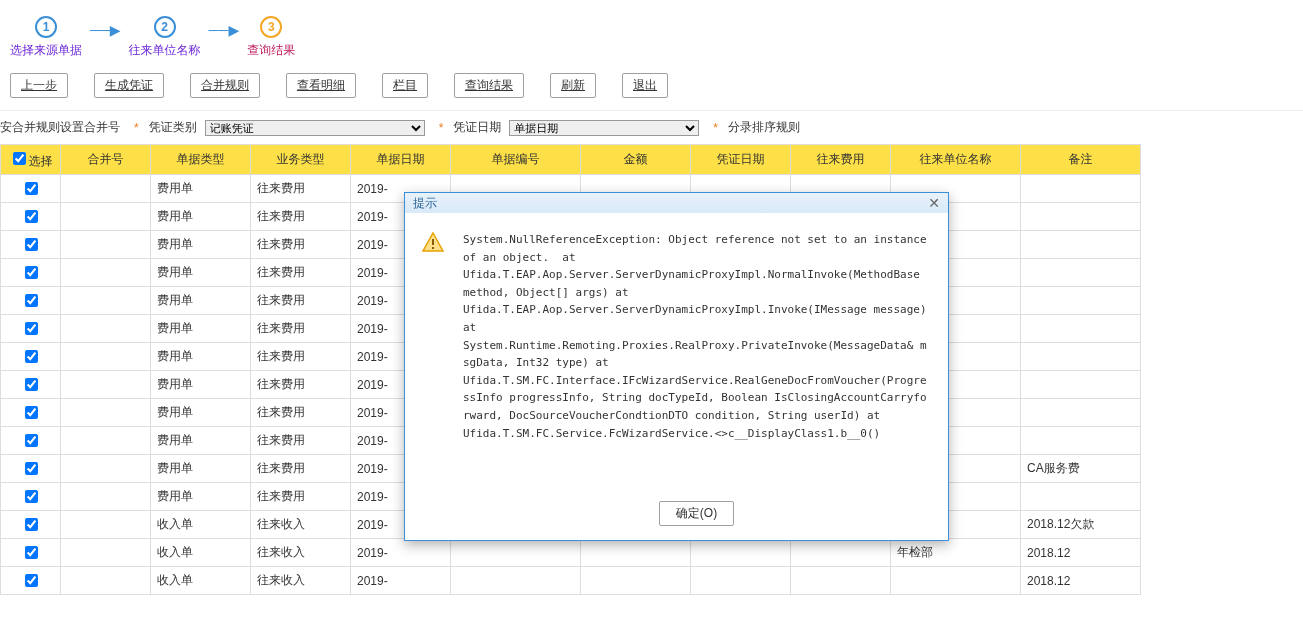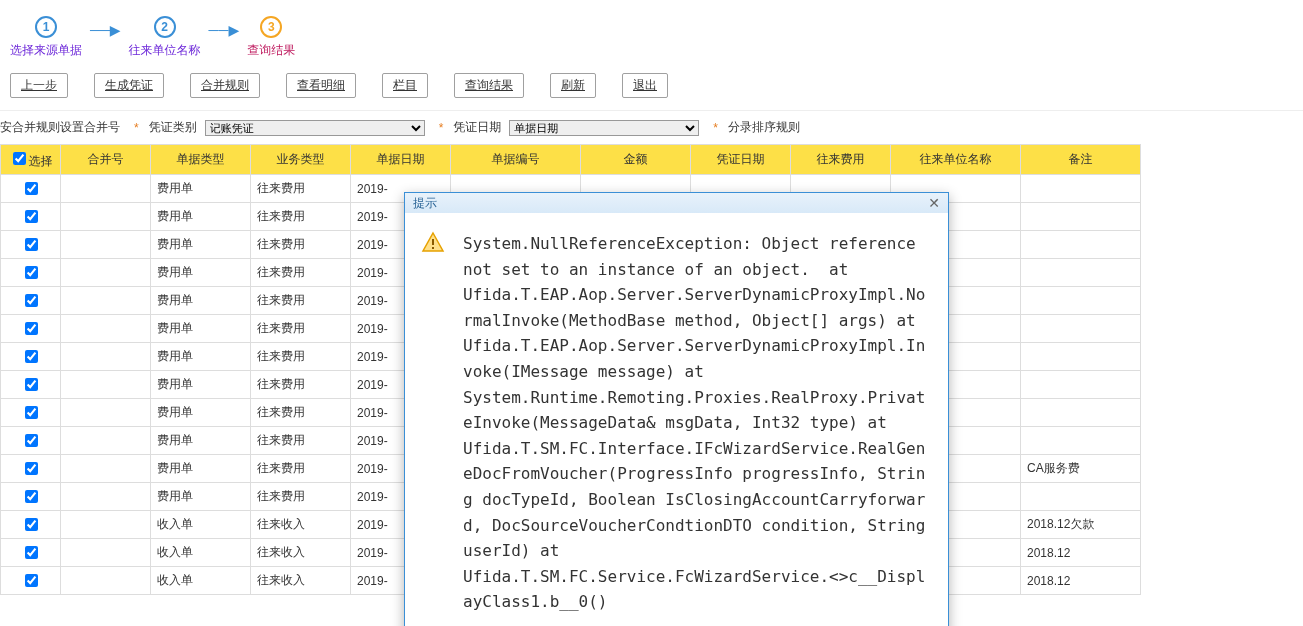--- a/index.html
+++ b/index.html
@@ -25,21 +25,21 @@
   table.grid th, table.grid td { border: 1px solid #ddd; padding: 4px 6px; text-align: left; height: 25px; overflow: hidden; white-space: nowrap; }
   table.grid th { background: #fde047; text-align: center; font-weight: normal; }
   table.grid td.center { text-align: center; }
   
   .dialog-mask { position: absolute; left: 0; top: 0; width: 1303px; height: 626px; pointer-events: none; border-radius: 15px; }
   .dialog { position: absolute; left: 404px; top: 192px; width: 545px; background: #fff; border: 1px solid #3a8fd6; box-shadow: 0 4px 12px rgba(0,0,0,0.3); pointer-events: auto; }
   .dialog-title { background: linear-gradient(#e8f2fb,#d8e9f8); color: #2a6496; padding: 2px 8px; font-size: 12px; display: flex; justify-content: space-between; align-items: center; height: 20px; }
   .dialog-close { cursor: pointer; color: #666; font-size: 14px; }
   .dialog-body { display: flex; padding: 18px 16px 10px; gap: 14px; min-height: 280px; }
   .dialog-icon { width: 28px; flex-shrink: 0; }
-  .dialog-msg { font-family: "SimSun", monospace; font-size: 16px; line-height: 1.6; white-space: pre-wrap; word-break: break-all; color: #333; }
+  .dialog-msg { font-family: "SimSun", monospace; font-size: 11px; line-height: 1.6; white-space: pre-wrap; word-break: break-all; color: #333; }
   .dialog-footer { text-align: center; padding: 8px 0 14px; margin-left: 40px; }
   .dialog-footer .btn { padding: 3px 16px; }
   
   .warn-triangle { width: 24px; height: 24px; }
 </style>
 </head>
 <body>
 
 <div class="wizard">
   <div class="step">

